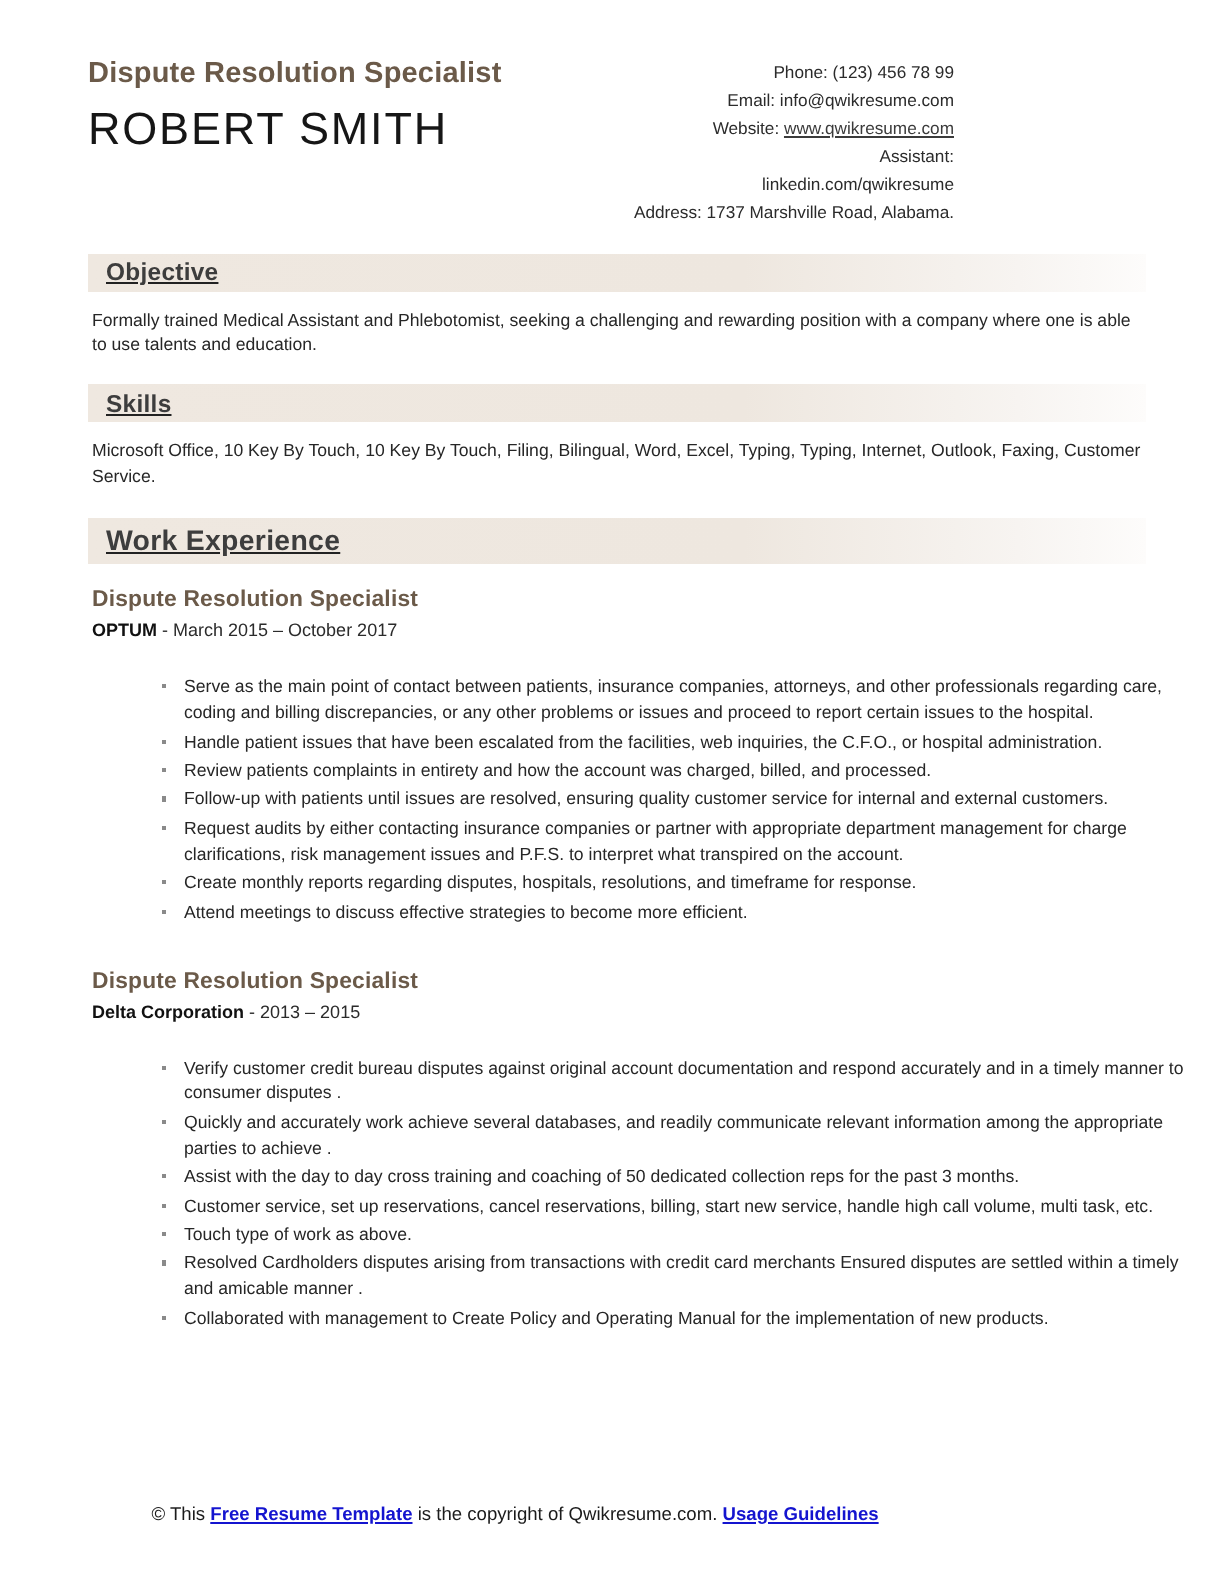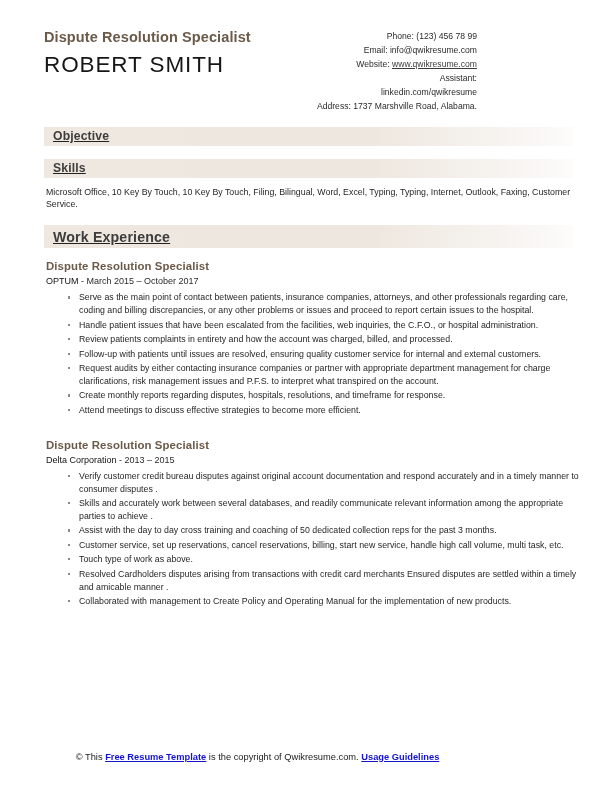--- a/index.html
+++ b/index.html
@@ -106,26 +106,26 @@
     font-weight: bold;
     color: #6b5a49;
     letter-spacing: 0.1px;
     margin-bottom: 4px;
   }
   .job-meta {
     font-size: 9px;
     color: #2b2b2b;
     margin-bottom: 5px;
   }
-  .job-company { font-weight: normal; color: #111111; }
+  .job-company { font-weight: bold; color: #111111; }
   .job-dates { font-weight: normal; }
 
   ul.bullets {
     list-style: none;
-    margin: 4px;
+    margin: 17px;
     padding: 0 0 0 17px;
     width: 512px;
   }
   ul.bullets li {
     position: relative;
     font-size: 8.8px;
     line-height: 1.47;
     color: #262626;
     padding-left: 12px;
     margin-bottom: 1.5px;
@@ -175,20 +175,21 @@
       <div><span>Website:</span> <span class="contact-link">www.qwikresume.com</span></div>
       <div>Assistant:</div>
       <div>linkedin.com/qwikresume</div>
       <div class="wrapline">Address: 1737 Marshville Road, Alabama.</div>
     </div>
   </div>
 
   <div class="section-bar">
     <span class="section-title">Objective</span>
   </div>
+  <div class="section-body">Formally trained Medical Assistant and Phlebotomist, seeking a challenging and rewarding position with a company where one is able to use talents and education.</div>
 
   <div class="section-bar">
     <span class="section-title">Skills</span>
   </div>
   <div class="section-body">Microsoft Office, 10 Key By Touch, 10 Key By Touch, Filing, Bilingual, Word, Excel, Typing, Typing, Internet, Outlook, Faxing, Customer Service.</div>
 
   <div class="section-bar big">
     <span class="section-title">Work Experience</span>
   </div>
 
@@ -210,21 +211,21 @@
   </div>
 
   <div class="job" style="margin-top:22px;">
     <div class="job-title">Dispute Resolution Specialist</div>
     <div class="job-meta">
       <span class="job-company">Delta Corporation</span>
       <span class="job-dates">- 2013 – 2015</span>
     </div>
     <ul class="bullets">
       <li>Verify customer credit bureau disputes against original account documentation and respond accurately and in a timely manner to consumer disputes .</li>
-      <li>Skills and accurately work between several databases, and readily communicate relevant information among the appropriate parties to achieve .</li>
+      <li>Quickly and accurately work achieve several databases, and readily communicate relevant information among the appropriate parties to achieve .</li>
       <li>Assist with the day to day cross training and coaching of 50 dedicated collection reps for the past 3 months.</li>
       <li>Customer service, set up reservations, cancel reservations, billing, start new service, handle high call volume, multi task, etc.</li>
       <li>Touch type of work as above.</li>
       <li>Resolved Cardholders disputes arising from transactions with credit card merchants Ensured disputes are settled within a timely and amicable manner .</li>
       <li>Collaborated with management to Create Policy and Operating Manual for the implementation of new products.</li>
     </ul>
   </div>
 
   <div class="footer">
     <span class="copy-mark">©</span>

